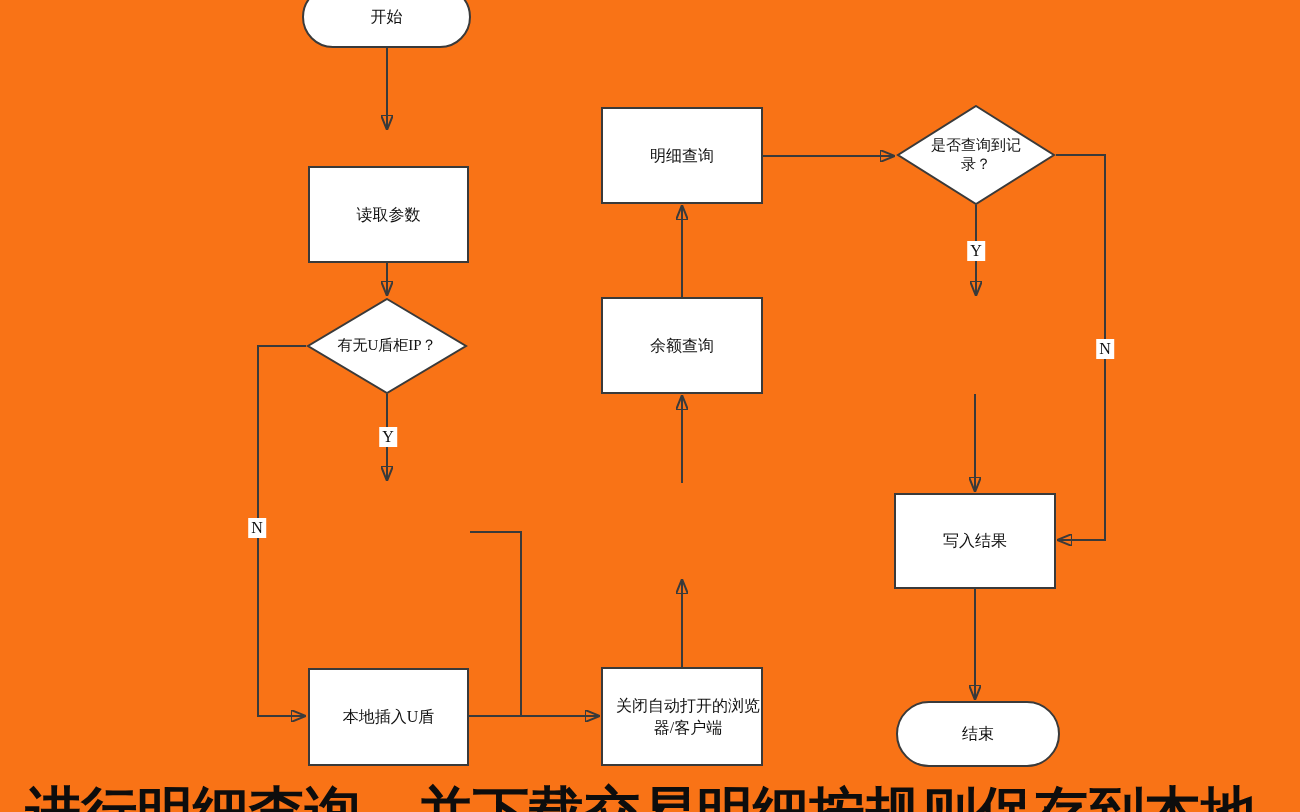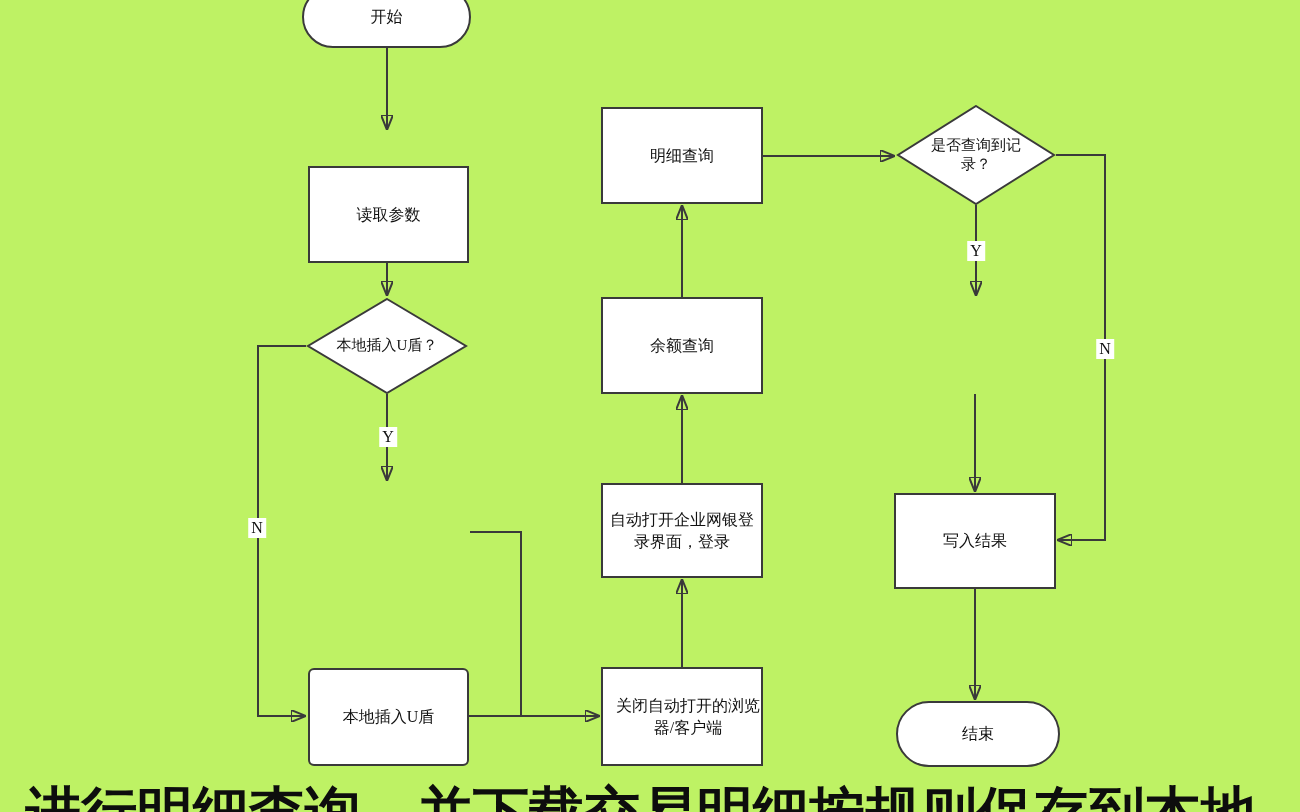--- a/index.html
+++ b/index.html
@@ -1,20 +1,20 @@
 <!DOCTYPE html>
 <html><head>
 <meta charset="utf-8">
 <style>
   html, body { margin: 0; padding: 0; background: #fff; }
   .stage {
     position: relative;
     width: 1300px;
     height: 812px;
-    background: #bef264;
+    background: #f97316;
     overflow: hidden;
     font-family: "Liberation Serif", "DejaVu Serif", serif;
     color: #111;
   }
   .edges {
     position: absolute;
     left: 0; top: 0;
     width: 1300px; height: 812px;
     z-index: 1;
   }
@@ -122,35 +122,32 @@
   </div>
 
   <div class="node" style="left:308px; top:131px; width:161px; height:97px;margin-top:35px;">
     <span>读取参数</span>
   </div>
 
   <div class="diamond" style="left:306px; top:298px; width:162px; height:96px;">
     <svg width="162" height="96" viewBox="0 0 162 96">
       <polygon points="81,1 160,48 81,95 2,48"></polygon>
     </svg>
-    <div class="dlabel">本地插入U盾？</div>
+    <div class="dlabel">有无U盾柜IP？</div>
   </div>
 
 
-  <div class="node" style="left:308px; top:668px; width:161px; height:98px;border-radius:6px;">
+  <div class="node" style="left:308px; top:668px; width:161px; height:98px;">
     <span>本地插入U盾</span>
   </div>
 
   <div class="node" style="left:601px; top:667px; width:162px; height:99px;justify-content:flex-end;">
     <span class="wrap140">关闭自动打开的浏览器/客户端</span>
   </div>
 
-  <div class="node" style="left:601px; top:483px; width:162px; height:95px;">
-    <span class="wrap140">自动打开企业网银登录界面，登录</span>
-  </div>
 
   <div class="node" style="left:601px; top:107px; width:162px; height:97px;">
     <span>明细查询</span>
   </div>
 
   <div class="node" style="left:601px; top:297px; width:162px; height:97px;">
     <span>余额查询</span>
   </div>
 
   <div class="diamond" style="left:896px; top:105px; width:160px; height:100px;">

